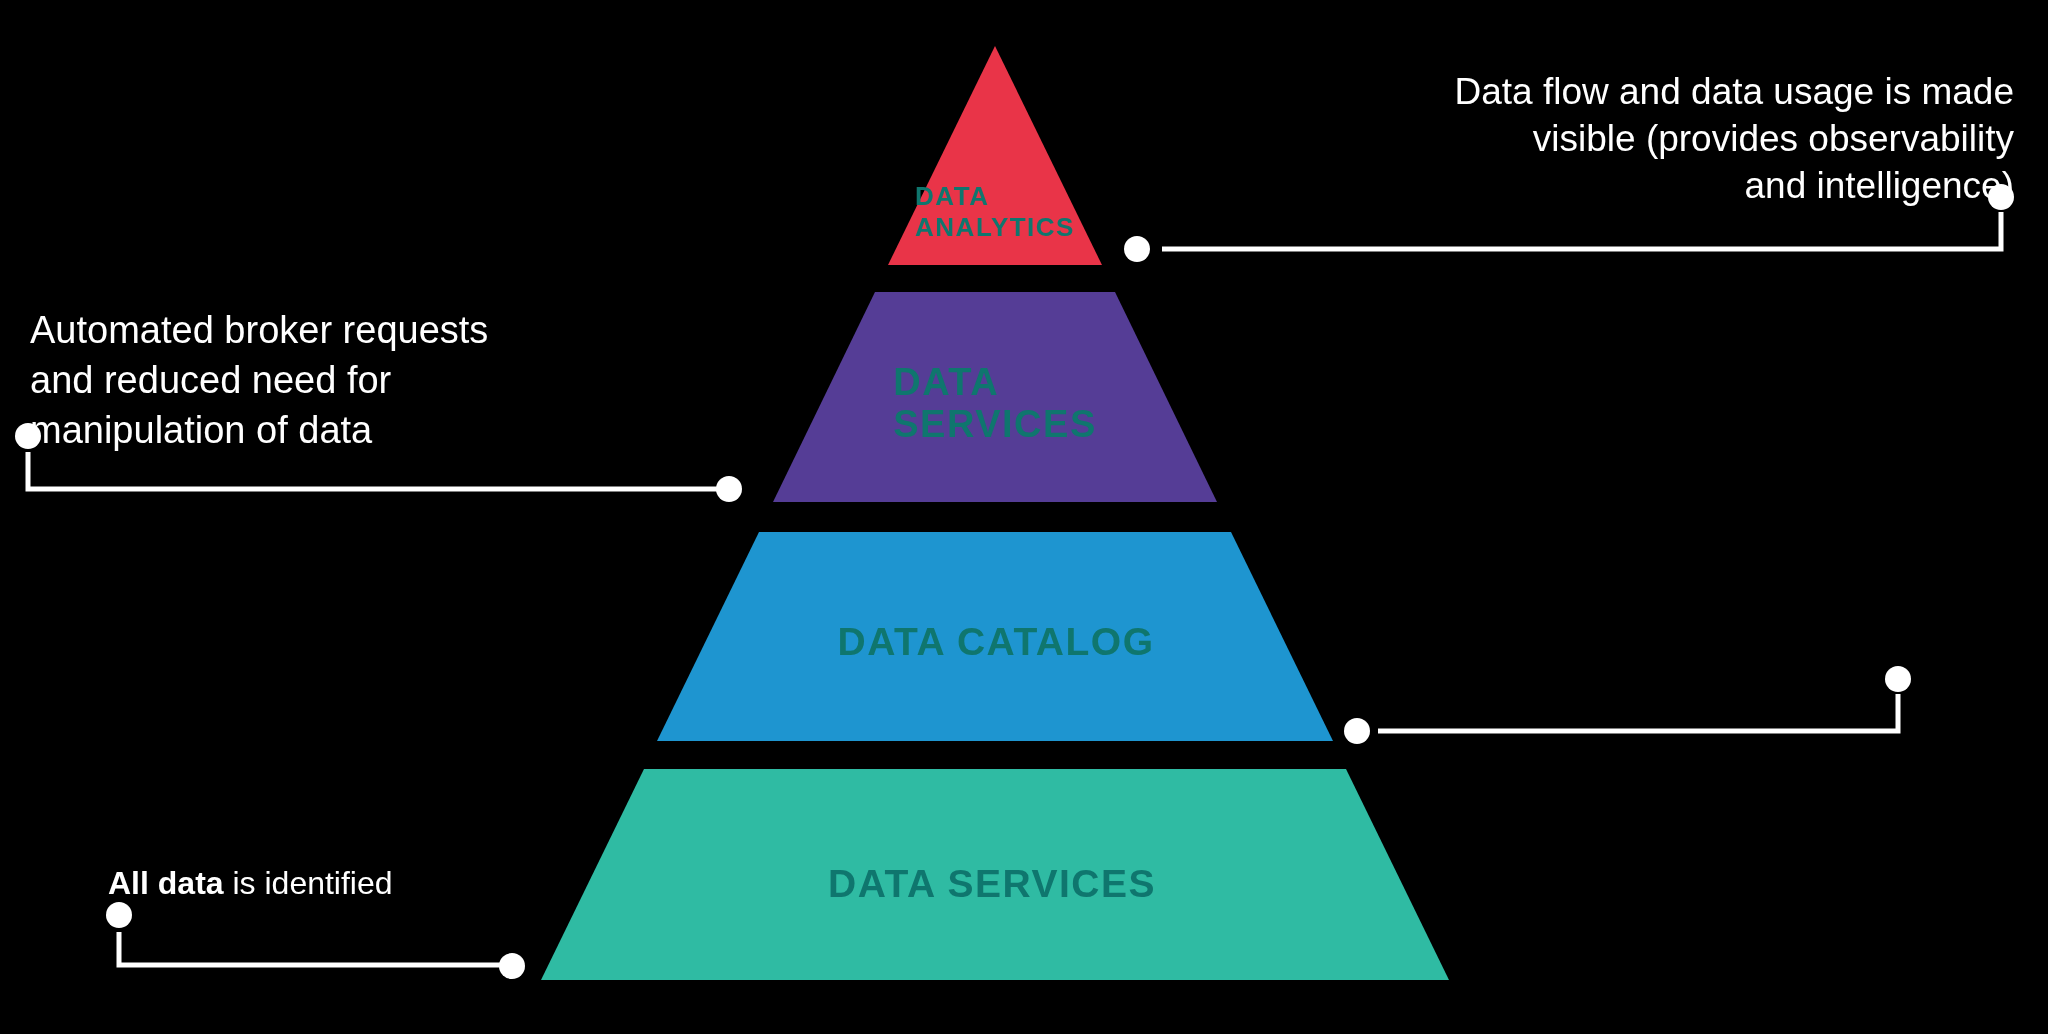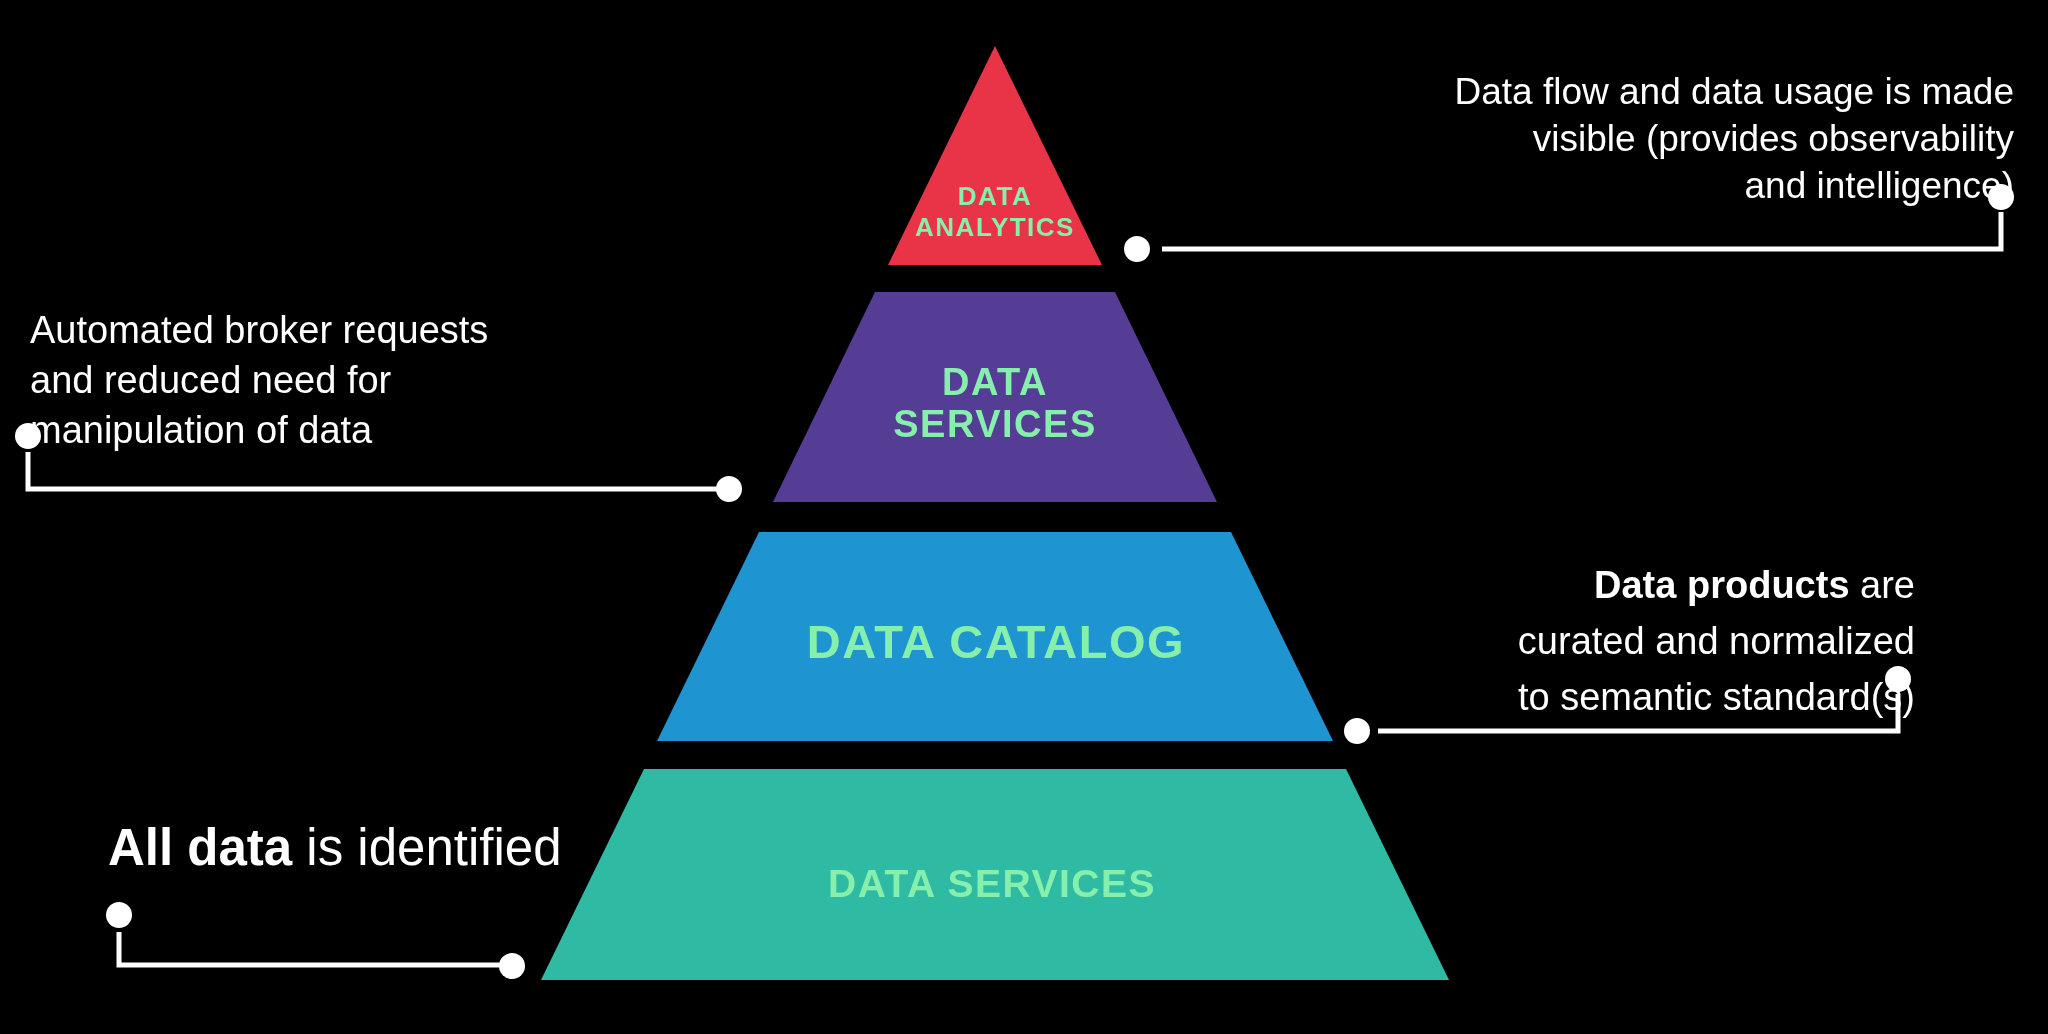--- a/index.html
+++ b/index.html
@@ -19,23 +19,23 @@
     position: absolute;
     left: 0;
     top: 0;
     width: 2048px;
     height: 1034px;
     display: block;
   }
   .pyr-label {
     position: absolute;
     transform: translate(-50%, -50%);
-    color: #86efac;
+    color: #0f766e;
     font-weight: 700;
-    text-align: center;
+    text-align: left;
     white-space: pre-line;
     letter-spacing: 1.5px;
   }
   .note {
     position: absolute;
     color: #FFFFFF;
     white-space: pre-line;
   }
   .note .b {
     font-weight: 700;
@@ -71,38 +71,33 @@
         <circle cx="119" cy="915" r="13"></circle>
         <circle cx="512" cy="966" r="13"></circle>
       </g>
     </g>
   </svg>
 
   <div class="pyr-label" style="left:995px; top:212px; font-size:26px; line-height:31px;">DATA
 ANALYTICS</div>
   <div class="pyr-label" style="left:995px; top:403px; font-size:38px; line-height:42px;">DATA
 SERVICES</div>
-  <div class="pyr-label" style="left:996px; top:642px; font-size:47px; line-height:44px;">DATA CATALOG</div>
+  <div class="pyr-label" style="left:996px; top:642px; font-size:39px; line-height:44px;">DATA CATALOG</div>
   <div class="pyr-label" style="left:992px; top:884px; font-size:39px; line-height:44px;">DATA SERVICES</div>
 
   <div class="note align-right" style="right:34px; top:21px; font-size:37px; line-height:47px;">
     <span class="b"></span><span>Data flow and data usage is made
 visible (provides observability
 and intelligence)</span>
   </div>
 
   <div class="note align-left" style="left:16px; top:255px; font-size:38px; line-height:50px;margin-left:14px;">
     <span class="b"></span><span>Automated broker requests
 and reduced need for
 manipulation of data</span>
   </div>
 
-  <div class="note align-right" style="right:133px; top:501px; font-size:38px; line-height:56px;">
-    <span class="b">Data products</span><span> are
-curated and normalized
-to semantic standard(s)</span>
-  </div>
 
-  <div class="note align-left" style="left:108px; top:773px; font-size:51px; line-height:50px;">
+  <div class="note align-left" style="left:108px; top:808px; font-size:32px; line-height:50px;">
     <span class="b">All data</span><span> is identified</span>
   </div>
 
 </div>
 
 </body></html>

